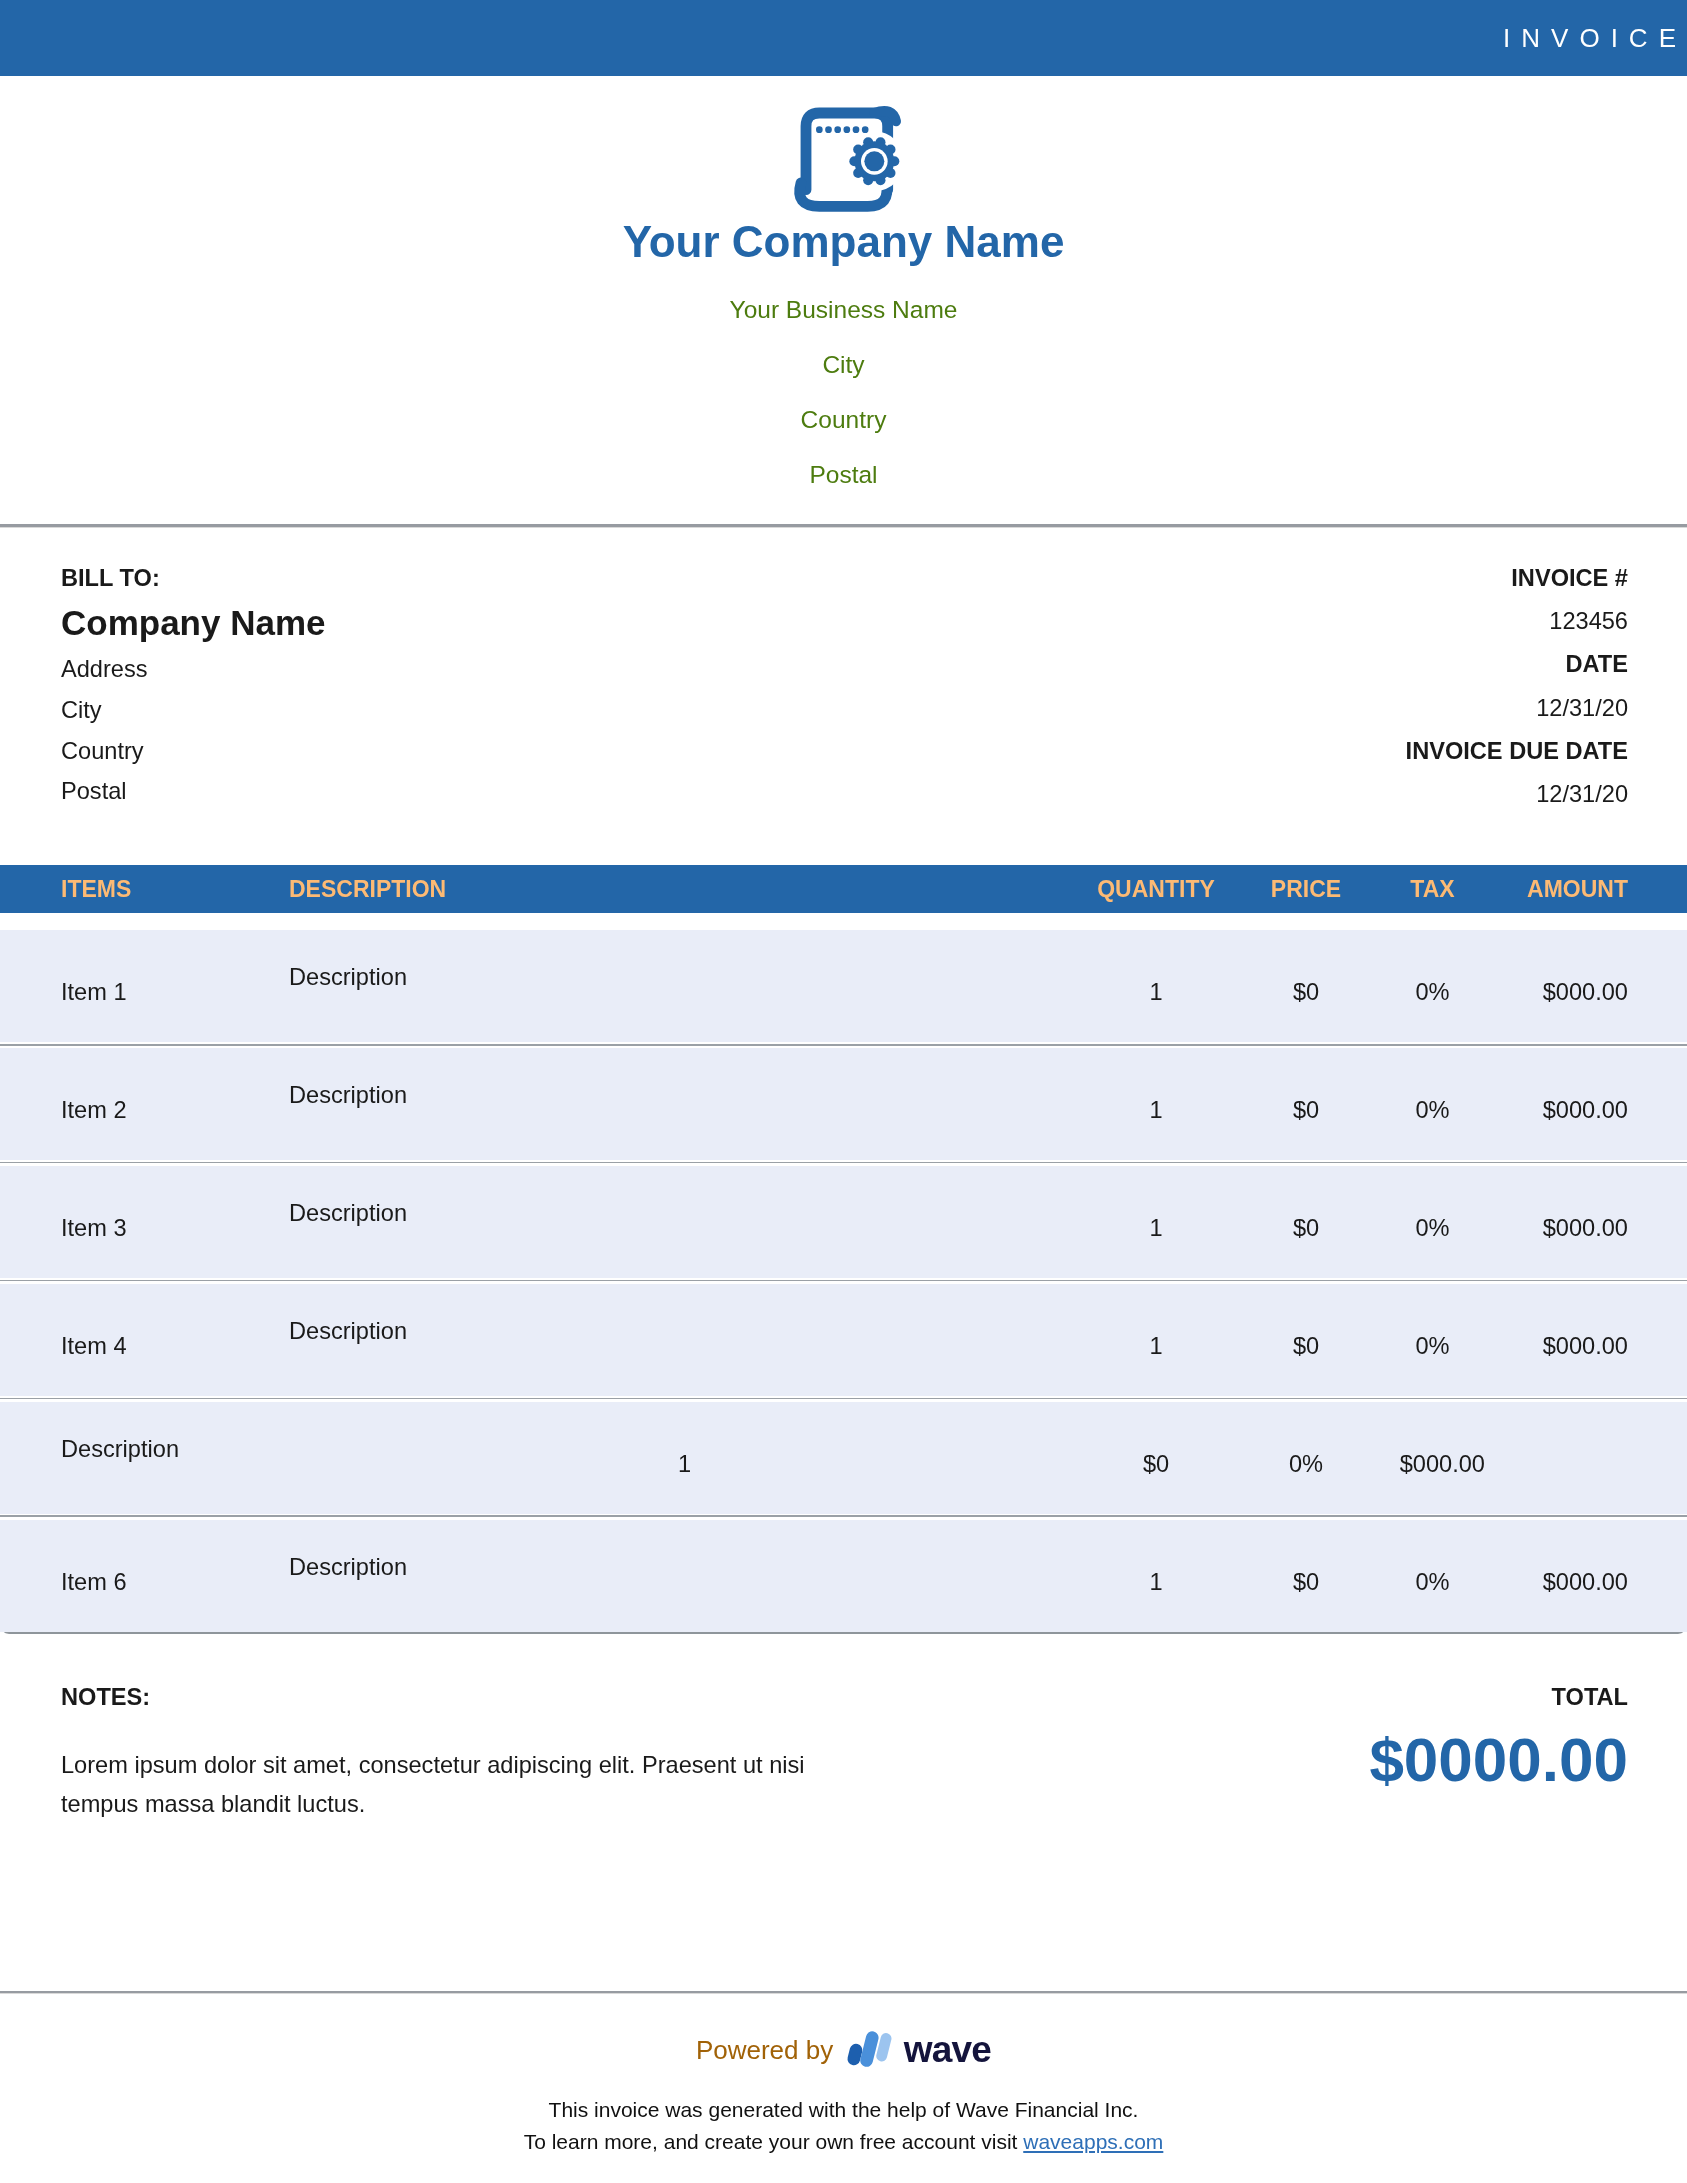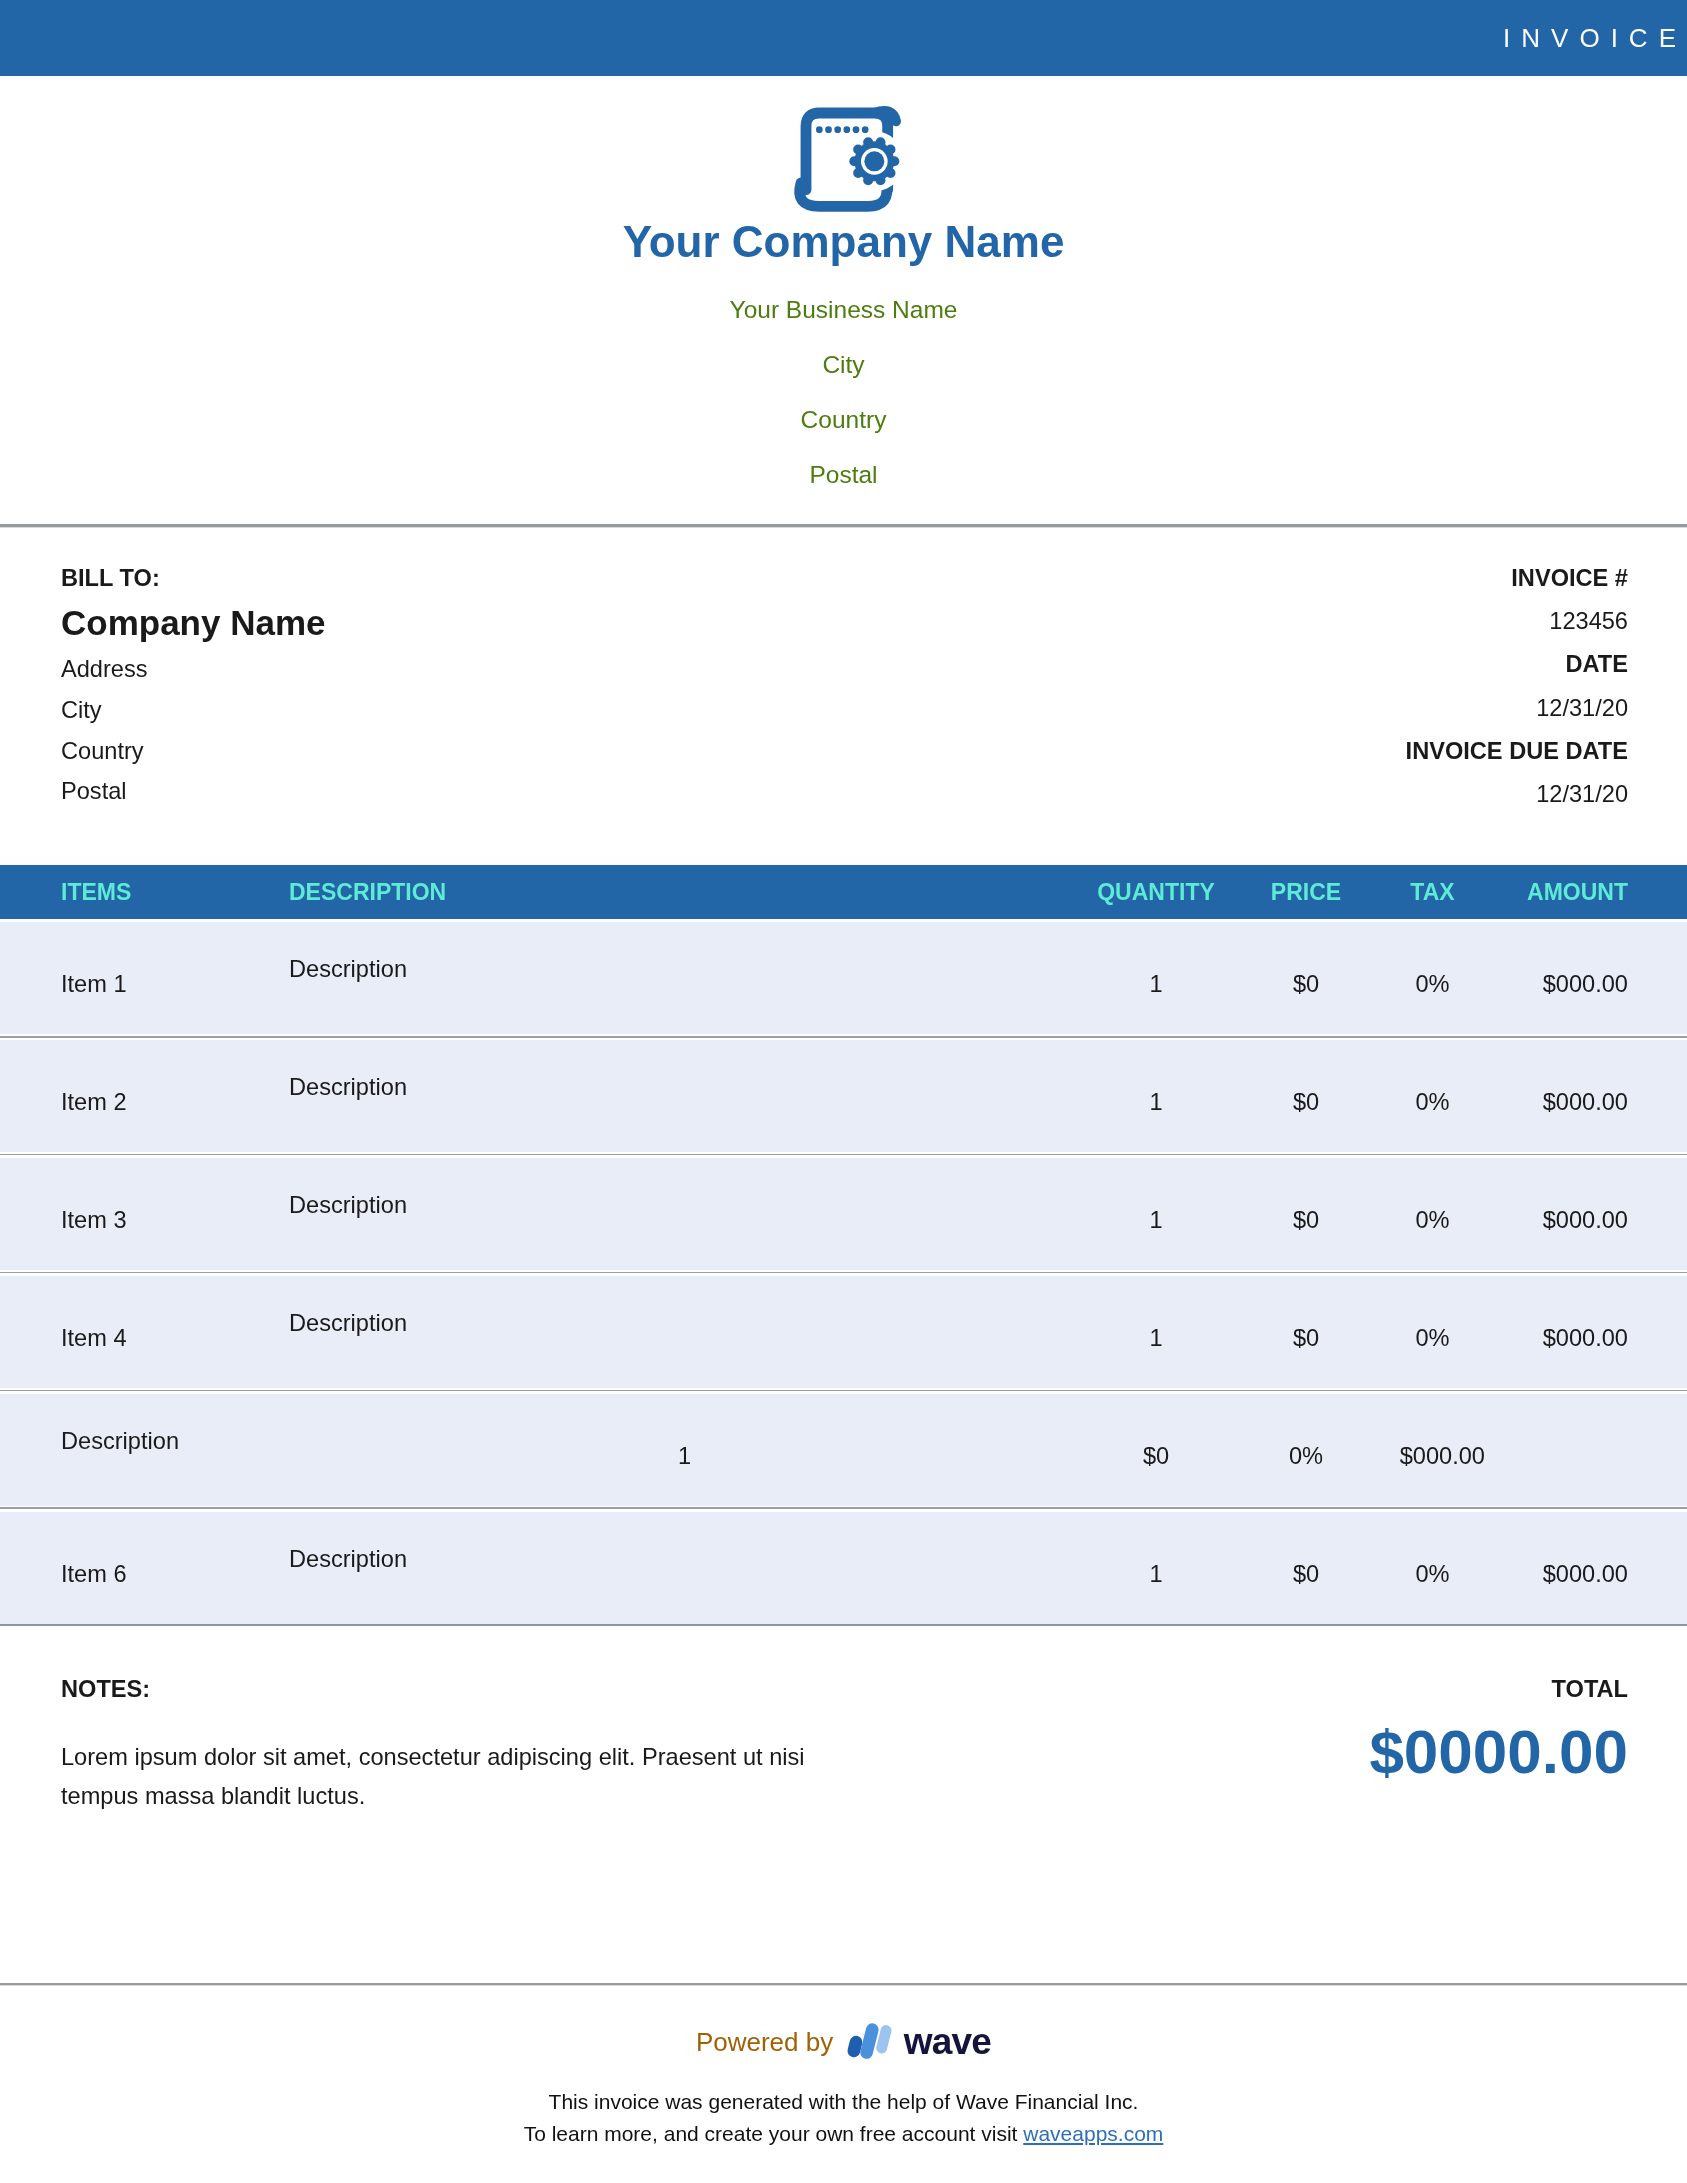--- a/index.html
+++ b/index.html
@@ -27,24 +27,24 @@
   .bill-line { font-size:23.6px; line-height:28px; margin-top:12.7px; }
   .meta { text-align:right; }
   .meta-label { font-size:23.6px; font-weight:bold; line-height:29px; margin-top:14.3px; }
   .meta-label:first-child { margin-top:0; }
   .meta-value { font-size:23.6px; line-height:29px; margin-top:14.3px; }
 
   
   .items-table { margin-top:56px; }
   .thead, .trow { display:grid; grid-template-columns:228px 791px 152px 148px 105px 143px;
                   padding:0 59px 0 61px; box-sizing:border-box; }
-  .thead { height:54px; background:#2366a8; color:#5eead4; font-weight:bold; font-size:23px; align-items:center; }
+  .thead { height:48px; background:#2366a8; color:#fdba74; font-weight:bold; font-size:23px; align-items:center; }
   .thead .h-qty, .thead .h-price, .thead .h-tax { text-align:center; }
   .thead .h-amt { text-align:right; }
-  .rows { margin-top:3px; border-bottom:2.5px solid #8e959b; }
+  .rows { margin-top:17px; border-bottom:2.5px solid #8e959b;border-radius:9px; }
   .trow { height:112px; background:#e9edf8; position:relative; font-size:23.6px; }
   .trow + .trow { margin-top:5.9px; }
   .trow + .trow::before { content:""; position:absolute; left:-61px; right:-59px; top:-4.2px; height:1.7px; background:#9aa0a6; }
   .trow > div { padding-top:49px; box-sizing:border-box; }
   .trow .c-desc { padding-top:34px; }
   .trow .c-qty, .trow .c-price, .trow .c-tax { text-align:center; }
   .trow .c-amt { text-align:right; }
 
   
   .summary { display:flex; justify-content:space-between; padding:49px 59px 0 61px; }

